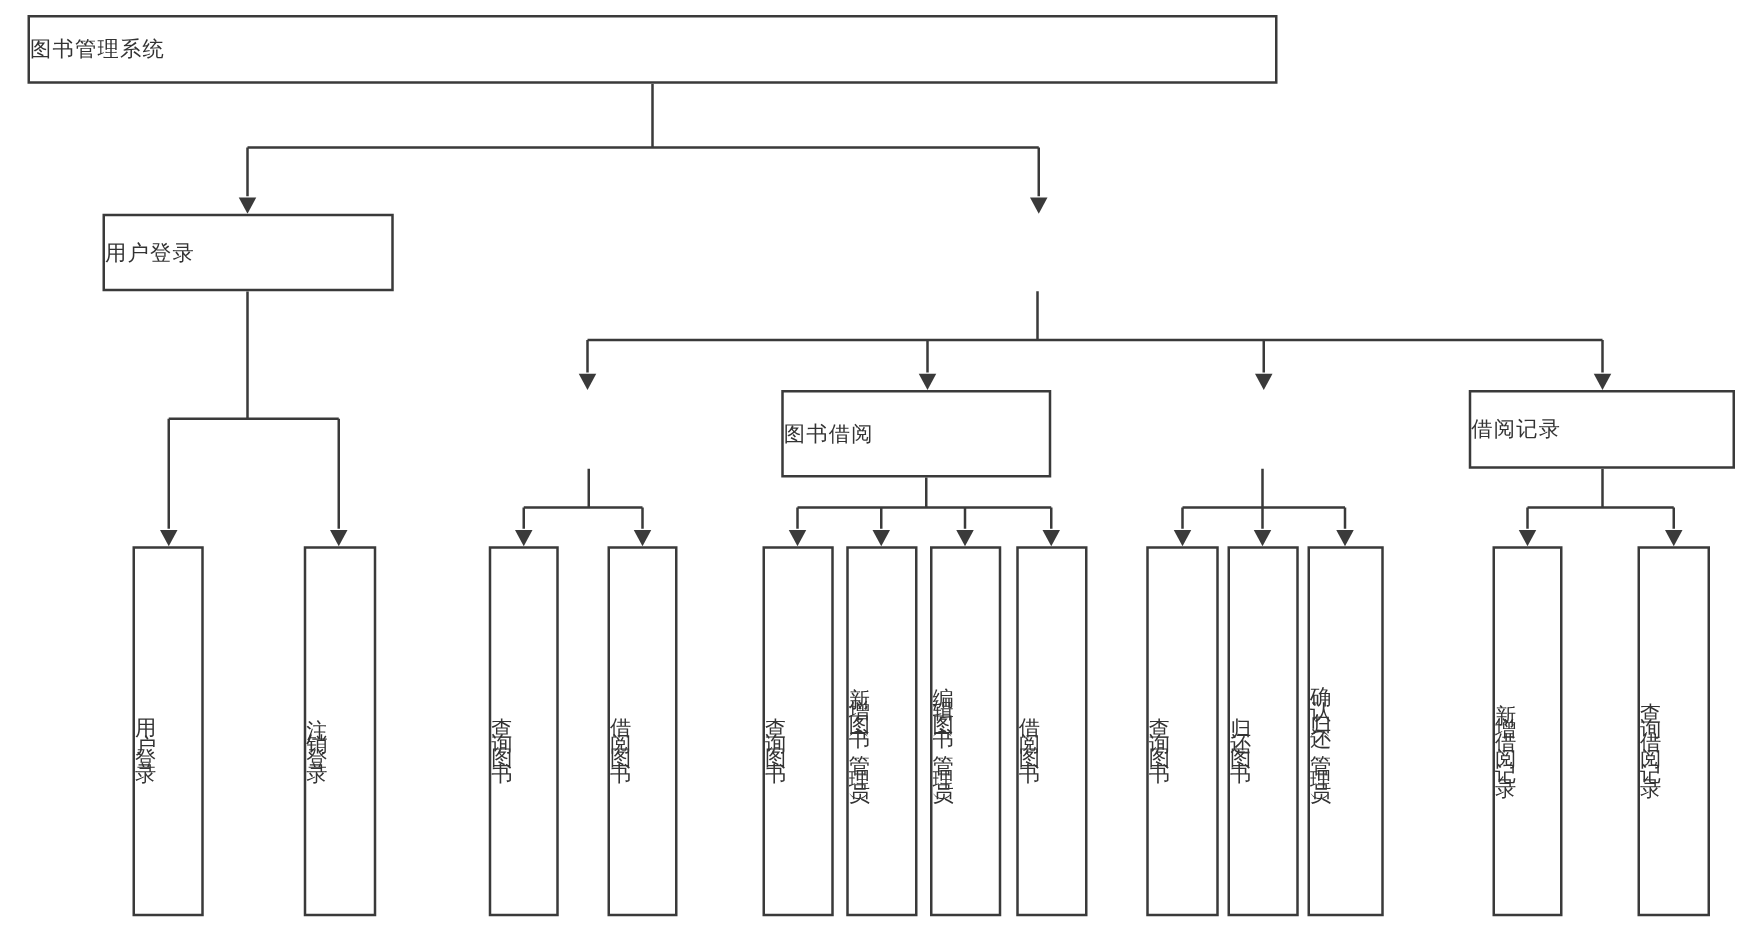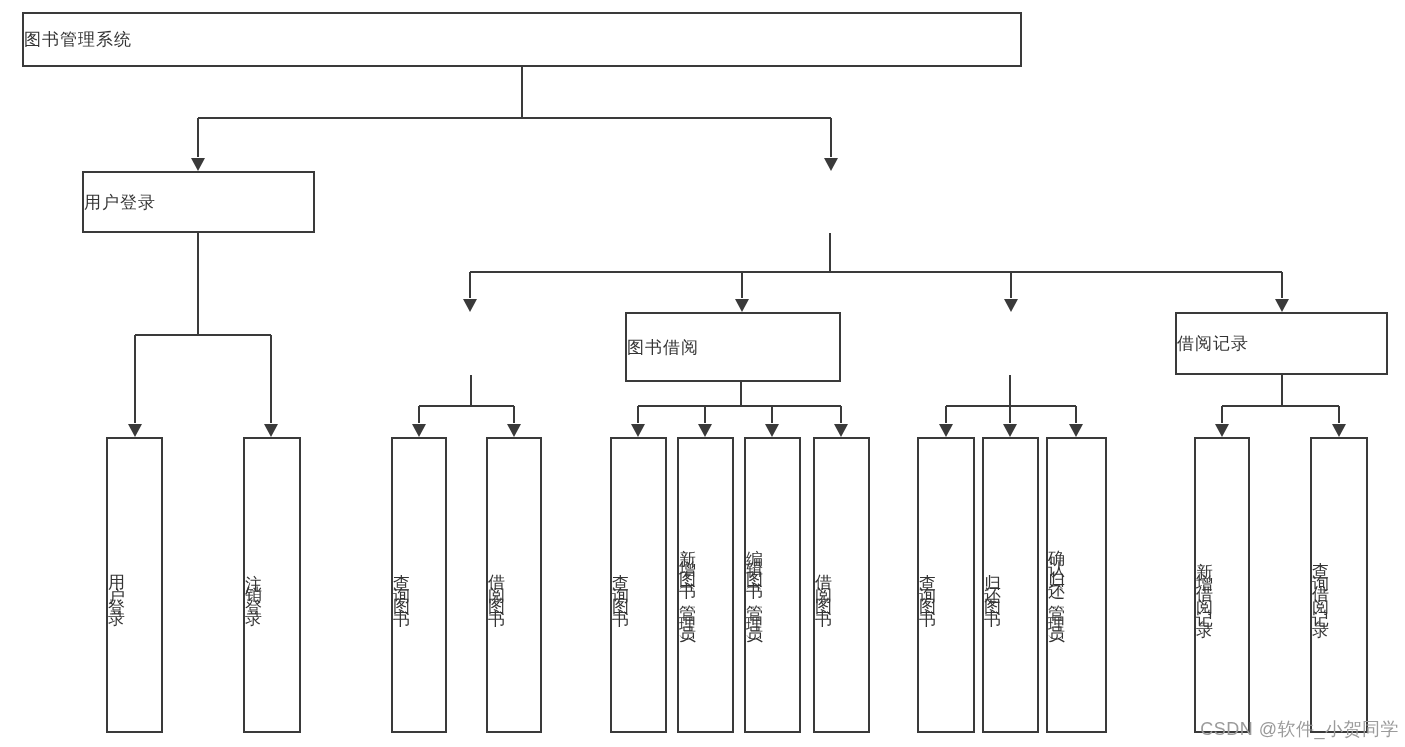--- a/index.html
+++ b/index.html
@@ -132,14 +132,13 @@
   <div class="box leaf" style="left:1046px;width:61px">
     <span class="vlabel" style="letter-spacing:11px">确认归还（管理员）</span>
   </div>
   <div class="box leaf" style="left:1194px;width:56px">
     <span class="vlabel">新增借阅记录</span>
   </div>
   <div class="box leaf" style="left:1310px;width:58px">
     <span class="vlabel">查询借阅记录</span>
   </div>
 
-  <div id="watermark">CSDN @软件_小贺同学</div>
 </div>
 
 </body></html>

